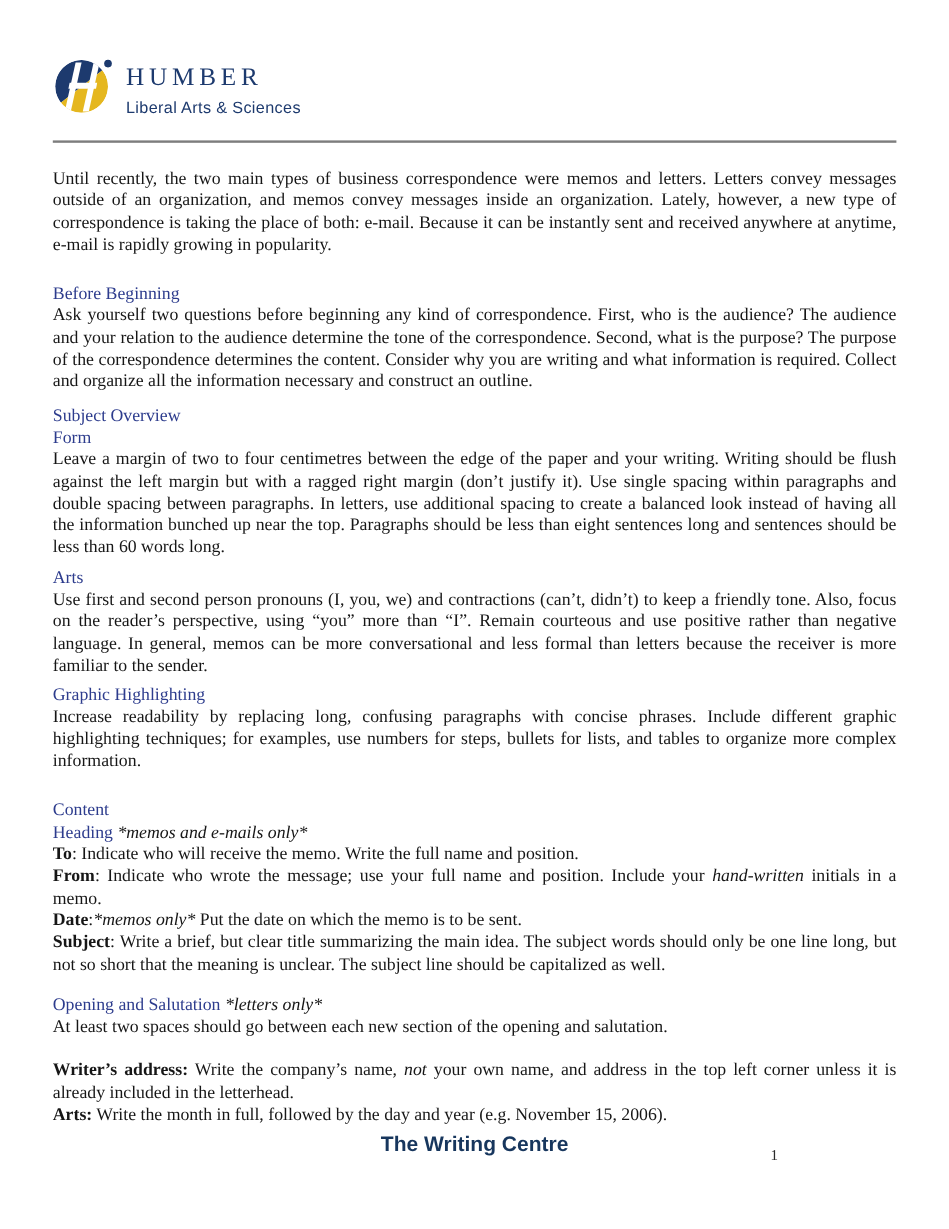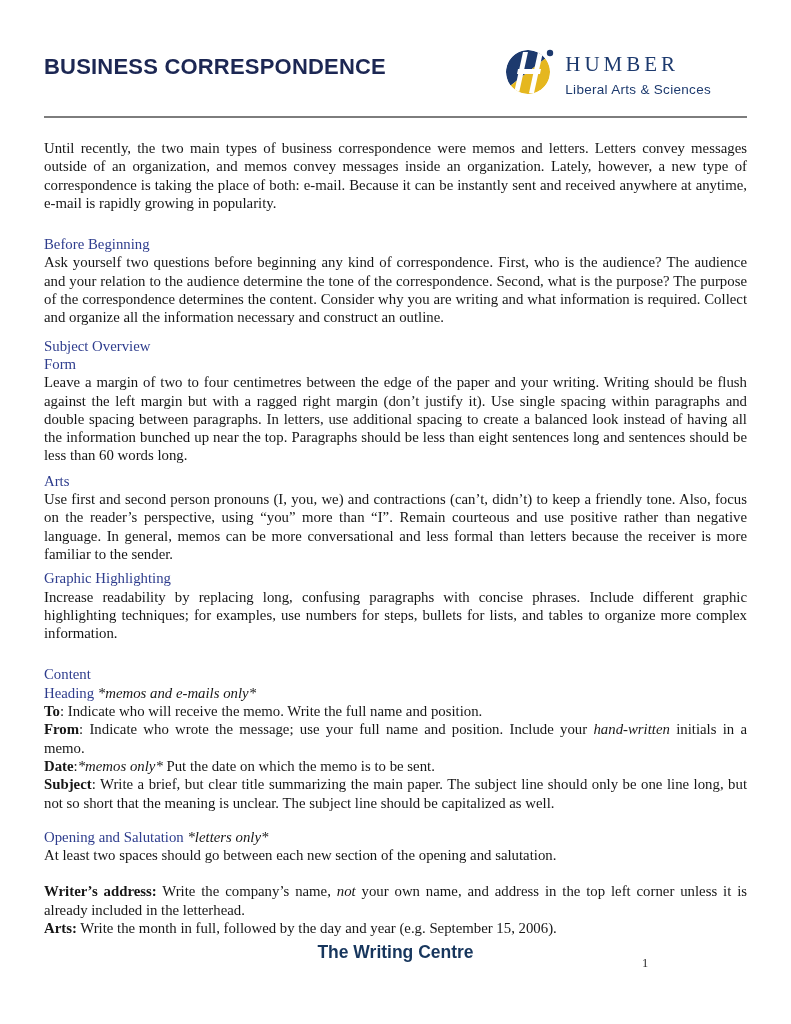--- a/index.html
+++ b/index.html
@@ -84,21 +84,20 @@
     font-size: 12.5px;
     color: #2b2b2b;
   }
 </style>
 </head>
 <body>
 
 <div class="page">
 
   <div class="header">
-    <h1 class="title">BUSINESS CORRESPONDENCE</h1>
     <div class="logo">
       <div class="logo-mark">
         <svg width="52" height="52" viewBox="0 0 52 52" aria-hidden="true">
           <defs>
             <clipPath id="lc">
                 <circle cx="24" cy="27" r="22"></circle>
               </clipPath>
           </defs>
           <g clip-path="url(#lc)">
             <g transform="rotate(-38 24 27)">
@@ -136,27 +135,27 @@
     <p class="body">Use first and second person pronouns (I, you, we) and contractions (can’t, didn’t) to keep a friendly tone. Also, focus on the reader’s perspective, using “you” more than “I”. Remain courteous and use positive rather than negative language. In general, memos can be more conversational and less formal than letters because the receiver is more familiar to the sender.</p>
 
     <p class="head g6">Graphic Highlighting</p>
     <p class="body">Increase readability by replacing long, confusing paragraphs with concise phrases. Include different graphic highlighting techniques; for examples, use numbers for steps, bullets for lists, and tables to organize more complex information.</p>
 
     <p class="head g12">Content</p>
     <p><span class="head">Heading </span><span class="i">*memos and e-mails only*</span></p>
     <p class="body"><span class="b">To</span><span>: Indicate who will receive the memo. Write the full name and position.</span></p>
     <p class="body"><span class="b">From</span><span>: Indicate who wrote the message; use your full name and position. Include your </span><span class="i">hand-written</span><span> initials in a memo.</span></p>
     <p class="body"><span class="b">Date</span><span>:</span><span class="i">*memos only*</span><span> Put the date on which the memo is to be sent.</span></p>
-    <p class="body"><span class="b">Subject</span><span>: Write a brief, but clear title summarizing the main paper. The subject line should only be one line long, but not so short that the meaning is unclear. The subject line should be capitalized as well.</span></p>
+    <p class="body"><span class="b">Subject</span><span>: Write a brief, but clear title summarizing the main idea. The subject words should only be one line long, but not so short that the meaning is unclear. The subject line should be capitalized as well.</span></p>
 
     <p class="g16"><span class="head">Opening and Salutation </span><span class="i">*letters only*</span></p>
     <p class="body">At least two spaces should go between each new section of the opening and salutation.</p>
 
     <p class="body g18"><span class="b">Writer’s address:</span><span> Write the company’s name, </span><span class="i">not</span><span> your own name, and address in the top left corner unless it is already included in the letterhead.</span></p>
-    <p class="body"><span class="b">Arts:</span><span> Write the month in full, followed by the day and year (e.g. September 15, 2006).</span></p>
+    <p class="body"><span class="b">Arts:</span><span> Write the month in full, followed by the day and year (e.g. November 15, 2006).</span></p>
 
   </div>
 
   <div class="footer">
     <div class="footer-centre">The Writing Centre</div>
   </div>
 
   <div class="pagenum">1</div>
 
 </div>

